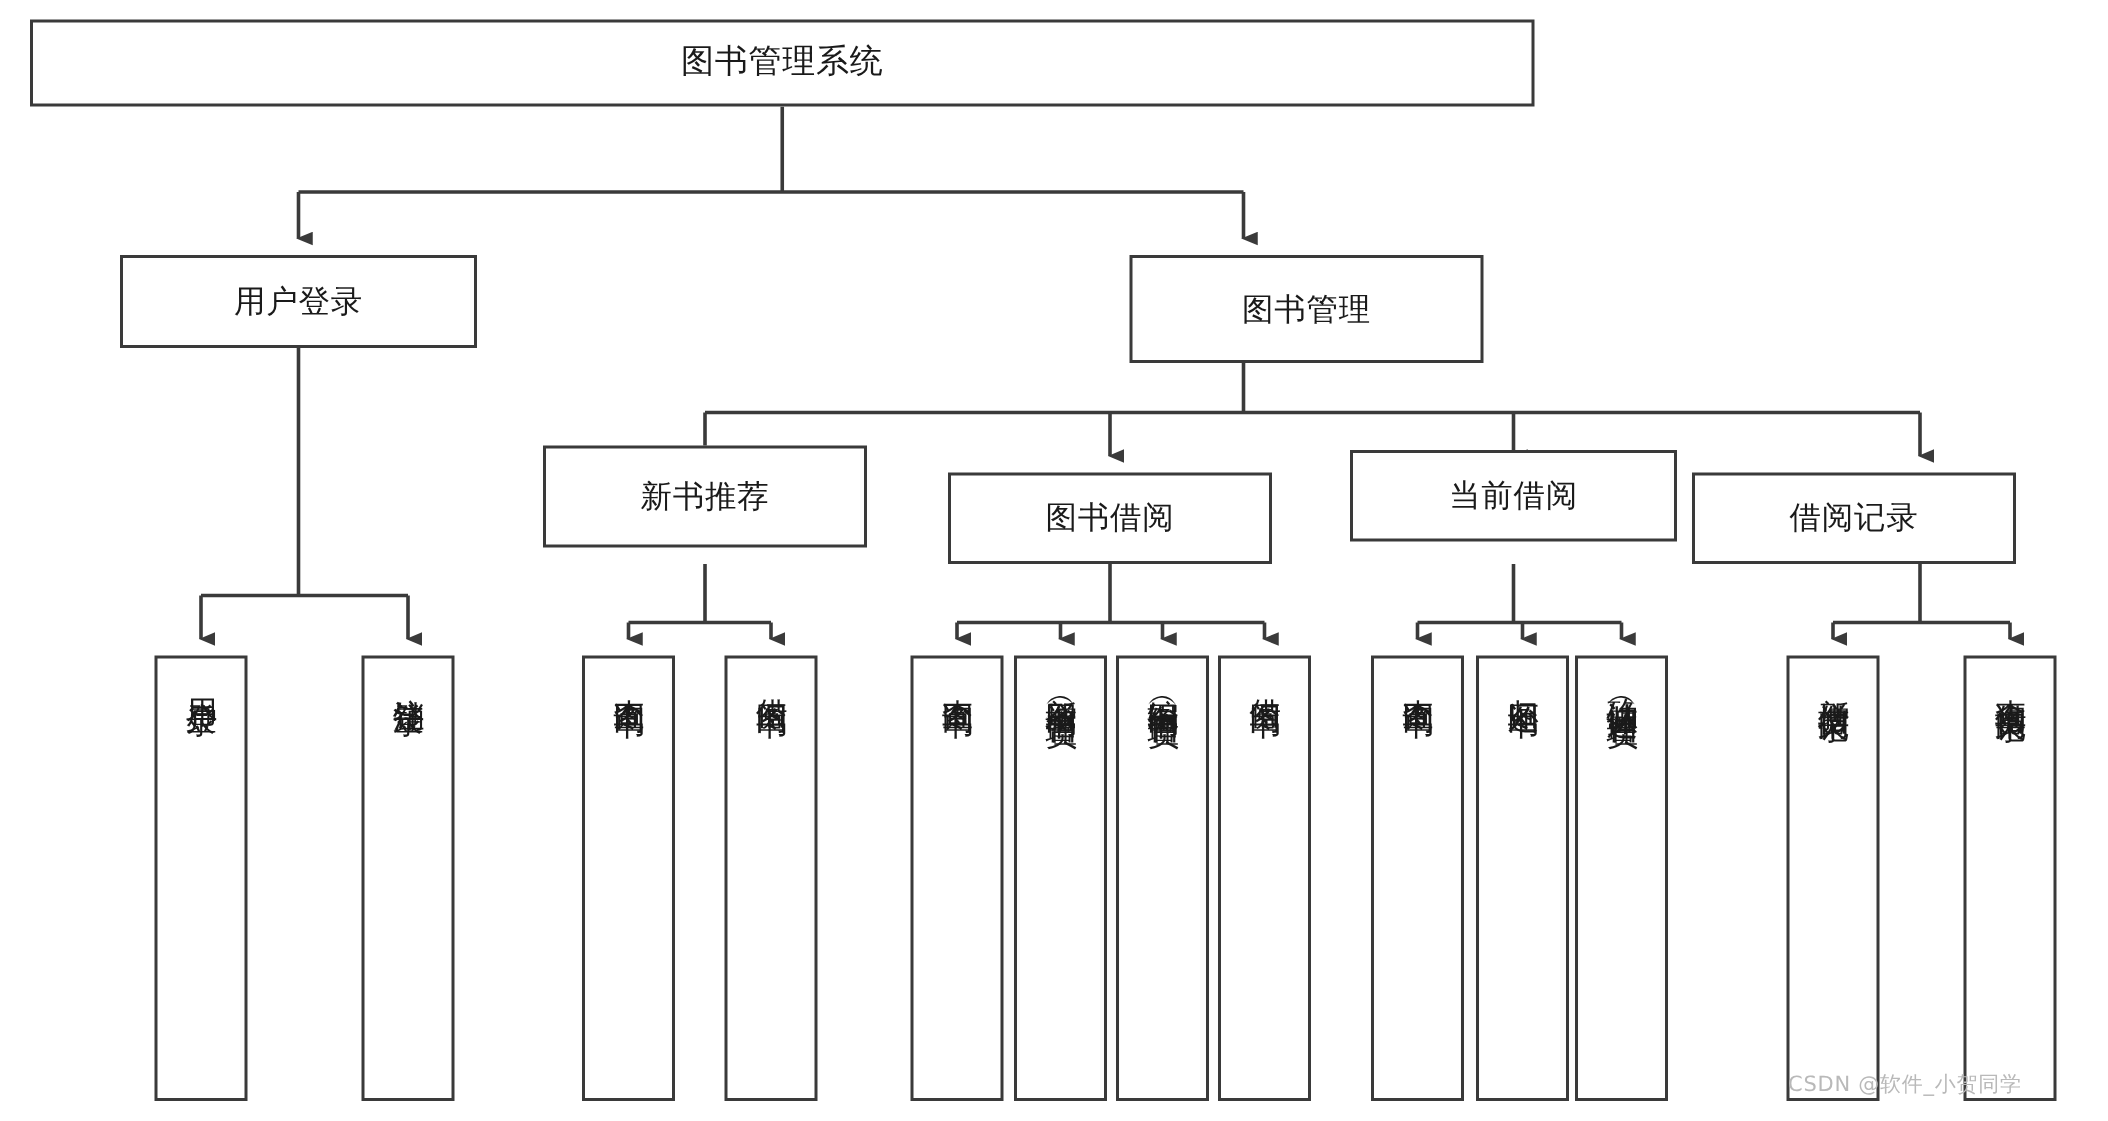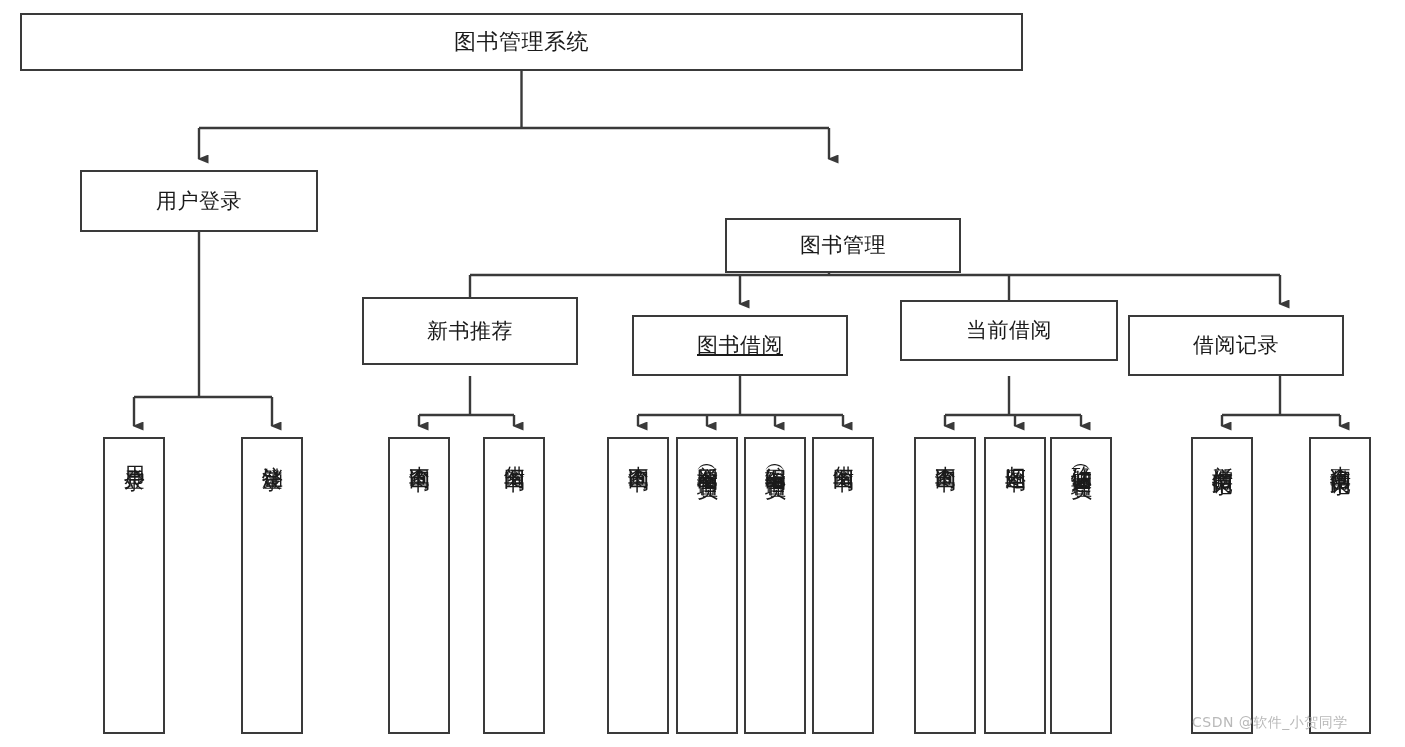--- a/index.html
+++ b/index.html
@@ -118,27 +118,27 @@
         <polyline points="1340,415 1340,426" marker-end="url(#arrowhead)"></polyline>
       </g>
   </svg>
   <div id="node-layer">
       <div class="node horiz root" style="left: 20px; top: 13px; width: 1003px; height: 58px;">
         <span class="node-label">图书管理系统</span>
       </div>
       <div class="node horiz" style="left: 80px; top: 170px; width: 238px; height: 62px;">
         <span class="node-label">用户登录</span>
       </div>
-      <div class="node horiz" style="left: 725px; top: 170px; width: 236px; height: 55px; margin-top: 48px;">
+      <div class="node horiz" style="left: 753px; top: 170px; width: 236px; height: 72px;">
         <span class="node-label">图书管理</span>
       </div>
       <div class="node horiz" style="left: 362px; top: 297px; width: 216px; height: 68px;">
         <span class="node-label">新书推荐</span>
       </div>
-      <div class="node horiz" style="left: 632px; top: 315px; width: 216px; height: 61px; text-decoration: underline;">
+      <div class="node horiz" style="left: 632px; top: 315px; width: 216px; height: 61px;">
         <span class="node-label">图书借阅</span>
       </div>
       <div class="node horiz" style="left: 900px; top: 300px; width: 218px; height: 61px;">
         <span class="node-label">当前借阅</span>
       </div>
       <div class="node horiz" style="left: 1128px; top: 315px; width: 216px; height: 61px;">
         <span class="node-label">借阅记录</span>
       </div>
       <div class="node vert" style="left: 103px; top: 437px; width: 62px; height: 297px;">
         <span class="node-label">用户登录</span>

